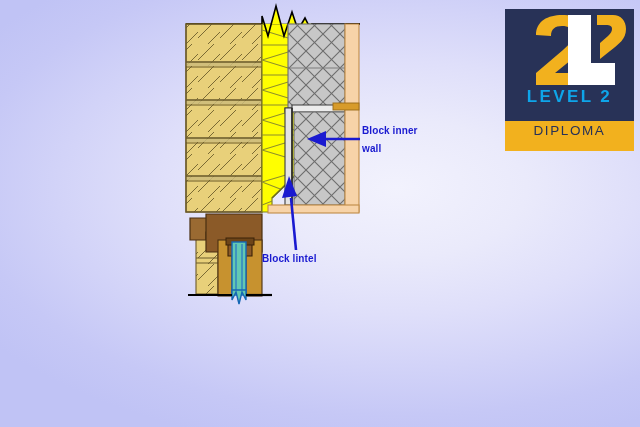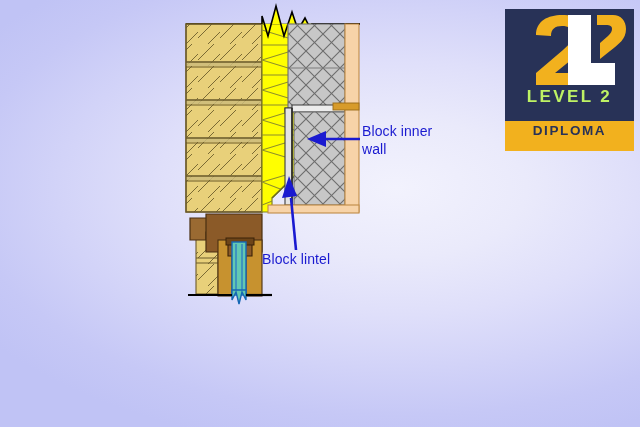--- a/index.html
+++ b/index.html
@@ -30,38 +30,38 @@
   }
   #logo .gold-bar{
     position:absolute;left:0;top:112px;width:129px;height:30px;
     background:#f2b11e;
   }
   #logo .mark{
     position:absolute;left:0;top:4px;width:129px;height:74px;
   }
   #logo .lvl{
     position:absolute;left:0;top:78px;width:129px;
-    text-align:center;color:#bef264;
+    text-align:center;color:#0ea5e9;
     font-family:"Liberation Sans",sans-serif;
     font-weight:bold;font-size:17px;letter-spacing:2.4px;
     line-height:20px;
   }
   #logo .dip{
     position:absolute;left:0;top:0px;width:129px;height:18px;
     display:flex;align-items:center;justify-content:center;
     color:#283257;font-family:"Liberation Sans",sans-serif;
-    font-weight:bold;font-size:13.5px;letter-spacing:1.6px;
+    font-weight:normal;font-size:13.5px;letter-spacing:1.6px;
   }
   
   .callout{
     position:absolute;
     color:#1a1ad0;
     font-family:"Liberation Sans",sans-serif;
-    font-weight:normal;
-    font-size:14px;
+    font-weight:bold;
+    font-size:10px;
     line-height:18px;
     white-space:pre-line;
     letter-spacing:0.1px;
   }
   #lbl-block{left:362px;top:122px;width:115px;}
   #lbl-lintel{left:262px;top:250px;width:120px;}
 </style>
 </head>
 <body>
 

